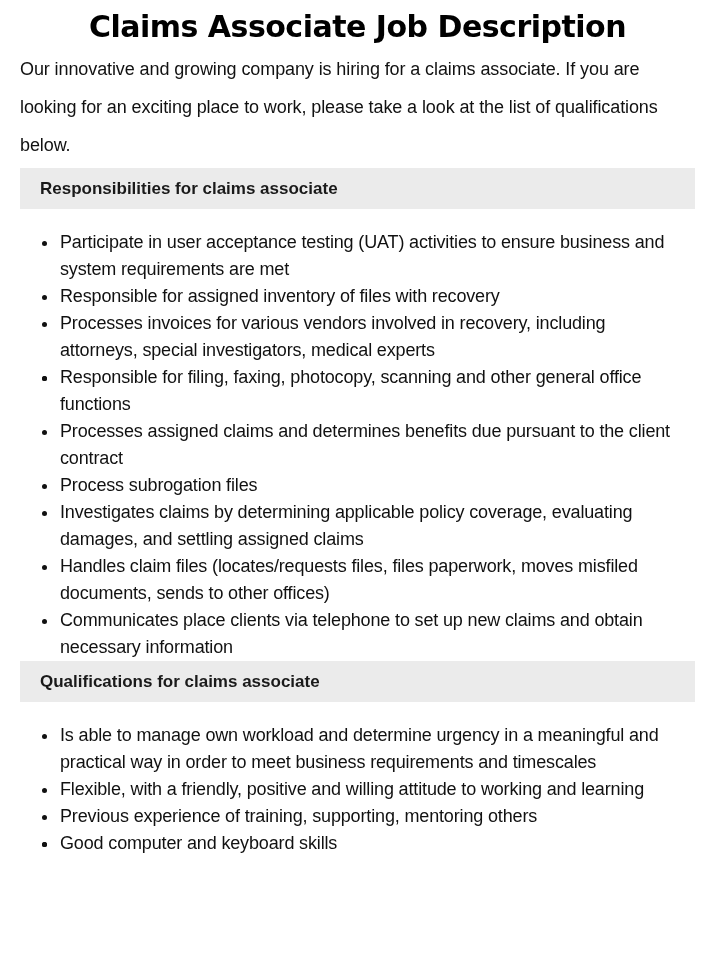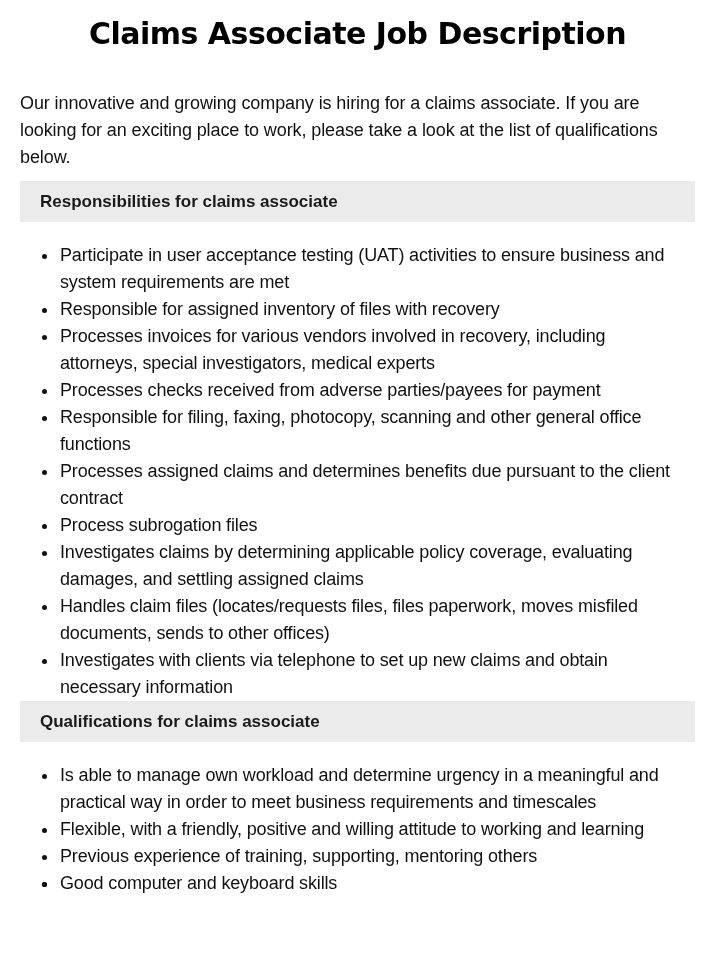--- a/index.html
+++ b/index.html
@@ -8,52 +8,52 @@
       background: #ffffff;
     }
     body {
       width: 720px;
       height: 976px;
       overflow: hidden;
       font-family: "Liberation Sans", sans-serif;
       color: #111111;
     }
     .page {
-      padding: 11px 25px 0 20px;
+      padding: 4px 25px 0 20px;
     }
     .title {
       font-family: "DejaVu Sans", sans-serif;
       font-weight: bold;
       font-size: 30px;
       letter-spacing: -0.5px;
       text-align: center;
       margin: 0;
       padding-top: 3px;
       height: 43px;
       line-height: 40px;
       color: #000;
     }
     .intro {
       font-size: 18px;
-      line-height: 27px;
-      margin: 33px 0 0 0;
+      line-height: 38px;
+      margin: 0 0 0 0;
       color: #111;
       letter-spacing: -0.1px;
     }
     .section-header {
       background: #ebebeb;
       height: 41px;
       line-height: 41px;
       padding-left: 20px;
       font-size: 17px;
       font-weight: bold;
       color: #1a1a1a;
     }
     .section-header.first {
-      margin-top: 10px;
+      margin-top: 4px;
     }
     ul.items {
       list-style: none;
       margin: 20px 16px 0 0;
       padding: 0 0 0 40px;
     }
     ul.items li {
       position: relative;
       font-size: 18px;
       line-height: 27px;
@@ -76,27 +76,27 @@
 <div class="page">
   <h1 class="title">Claims Associate Job Description</h1>
   <p class="intro">Our innovative and growing company is hiring for a claims associate. If you are looking for an exciting place to work, please take a look at the list of qualifications below.</p>
 
   <section>
     <div class="section-header first">Responsibilities for claims associate</div>
     <ul class="items">
       <li><span class="bullet"></span><span>Participate in user acceptance testing (UAT) activities to ensure business and system requirements are met</span></li>
       <li><span class="bullet"></span><span>Responsible for assigned inventory of files with recovery</span></li>
       <li><span class="bullet"></span><span>Processes invoices for various vendors involved in recovery, including attorneys, special investigators, medical experts</span></li>
-      <li><span class="bullet"></span><span>Processes checks received from adverse parties/payees for payment</span></li>
+      <li><span class="bullet"></span></li>
       <li><span class="bullet"></span><span>Responsible for filing, faxing, photocopy, scanning and other general office functions</span></li>
       <li><span class="bullet"></span><span>Processes assigned claims and determines benefits due pursuant to the client contract</span></li>
       <li><span class="bullet"></span><span>Process subrogation files</span></li>
       <li><span class="bullet"></span><span>Investigates claims by determining applicable policy coverage, evaluating damages, and settling assigned claims</span></li>
       <li><span class="bullet"></span><span>Handles claim files (locates/requests files, files paperwork, moves misfiled documents, sends to other offices)</span></li>
-      <li><span class="bullet"></span><span>Investigates with clients via telephone to set up new claims and obtain necessary information</span></li>
+      <li><span class="bullet"></span><span>Communicates place clients via telephone to set up new claims and obtain necessary information</span></li>
     </ul>
   </section>
 
   <section>
     <div class="section-header">Qualifications for claims associate</div>
     <ul class="items">
       <li><span class="bullet"></span><span>Is able to manage own workload and determine urgency in a meaningful and practical way in order to meet business requirements and timescales</span></li>
       <li><span class="bullet"></span><span>Flexible, with a friendly, positive and willing attitude to working and learning</span></li>
       <li><span class="bullet"></span><span>Previous experience of training, supporting, mentoring others</span></li>
       <li><span class="bullet"></span></li>

